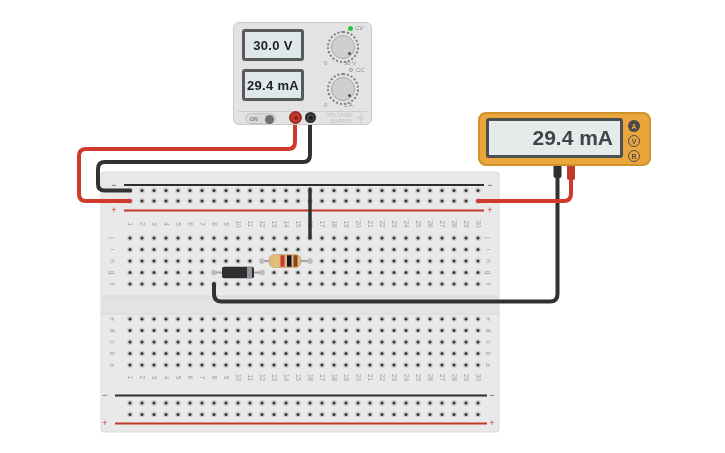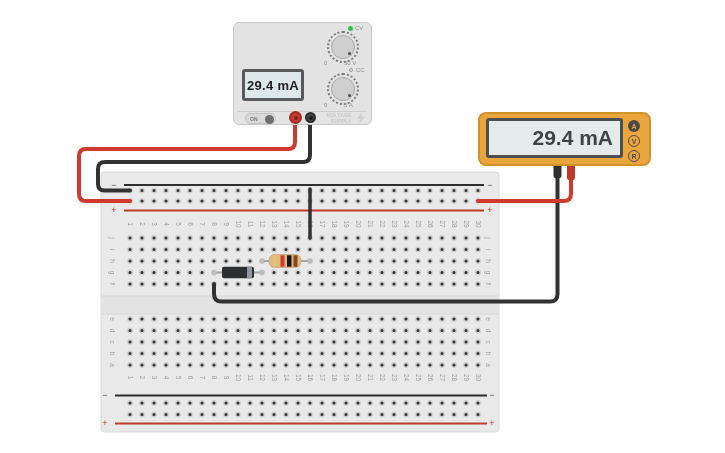--- a/index.html
+++ b/index.html
@@ -600,20 +600,23 @@
       <path d="M 295 122 L 295 142 Q 295 149 288 149 L 86 149 Q 79 149 79 156 L 79 194 Q 79 201 86 201 L 130 201" fill="none" stroke="#cf3a2c" stroke-width="4" stroke-linecap="round" stroke-linejoin="round"></path>
       <path d="M 310 122 L 310 155 Q 310 162 303 162 L 105 162 Q 98 162 98 169 L 98 184 Q 98 190.5 104.5 190.5 L 130 190.5" fill="none" stroke="#323232" stroke-width="4" stroke-linecap="round" stroke-linejoin="round"></path>
       <path d="M 310 189 L 310 238" fill="none" stroke="#323232" stroke-width="3.5" stroke-linecap="round" stroke-linejoin="round"></path>
       <path d="M 214 284 L 214 294 Q 214 301.5 221.5 301.5 L 550 301.5 Q 557.5 301.5 557.5 294 L 557.5 172" fill="none" stroke="#323232" stroke-width="4" stroke-linecap="round" stroke-linejoin="round"></path>
       <path d="M 571 174 L 571 193.5 Q 571 201 563.5 201 L 478 201" fill="none" stroke="#cf3a2c" stroke-width="4" stroke-linecap="round" stroke-linejoin="round"></path>
       <rect x="553.5" y="158" width="8" height="20" rx="2" fill="#2f2f2f"></rect>
       <rect x="567" y="158" width="8" height="22" rx="2" fill="#bf3a2b"></rect>
     </svg>
 
   <div class="psu">
+    <div class="psu-screen psu-screen-v">
+      <span class="psu-screen-text">30.0 V</span>
+    </div>
     <div class="psu-screen psu-screen-c">
       <span class="psu-screen-text">29.4 mA</span>
     </div>
 
     <div class="led"></div>
     <span class="tiny-label" style="left:121px;top:2px;">CV</span>
     <div class="knob knob-v">
       <div class="knob-face">
           <div class="knob-dot"></div>
         </div>

